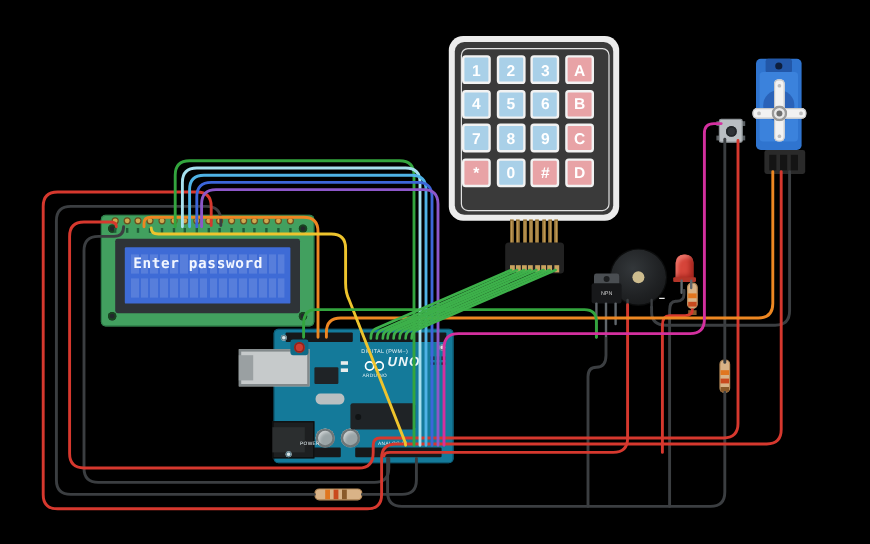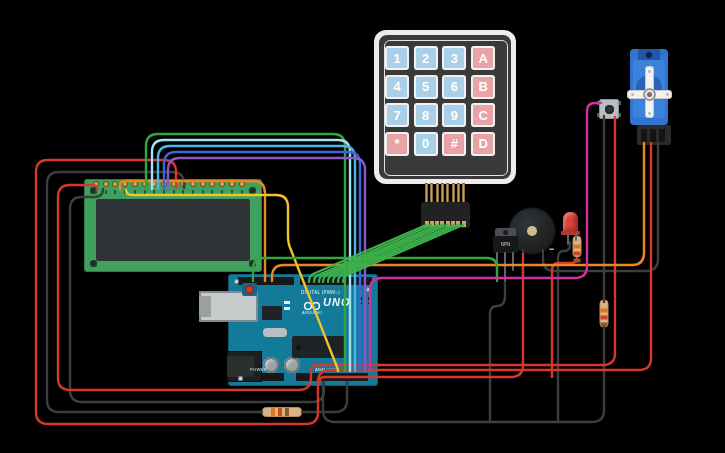--- a/index.html
+++ b/index.html
@@ -136,20 +136,25 @@
         <div class="lcd-pinlabel" style="left: 127.4px;"></div>
         <div class="lcd-pin" style="left: 136.1px;"></div>
         <div class="lcd-pinlabel" style="left: 137.1px;"></div>
         <div class="lcd-pin" style="left: 145.8px;"></div>
         <div class="lcd-pinlabel" style="left: 146.8px;"></div>
         <div class="lcd-pin" style="left: 155.5px;"></div>
         <div class="lcd-pinlabel" style="left: 156.5px;"></div>
       </div>
   </div>
   <div class="abs comp" id="lcd-bezel"></div>
+  <div class="abs comp" id="lcd-screen">
+    <div class="lcd-rowcells" style="top:6px;"></div>
+    <div class="lcd-rowcells" style="top:26px;"></div>
+    <div id="lcd-text">Enter password</div>
+  </div>
 
   <div class="abs comp" id="keypad-frame"></div>
   <div class="abs comp" id="keypad-panel"></div>
   <div class="abs comp" id="keypad-inner"></div>
   <div class="abs comp" id="keys">
       <div class="key blue" style="left: 0px; top: 0px;">1</div>
       <div class="key blue" style="left: 28.7px; top: 0px;">2</div>
       <div class="key blue" style="left: 57.4px; top: 0px;">3</div>
       <div class="key pink" style="left: 86.1px; top: 0px;">A</div>
       <div class="key blue" style="left: 0px; top: 28.6px;">4</div>

